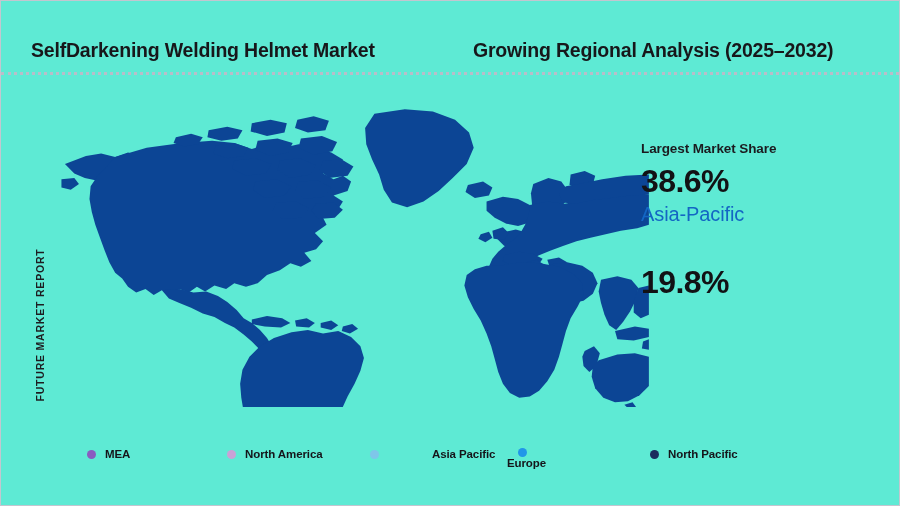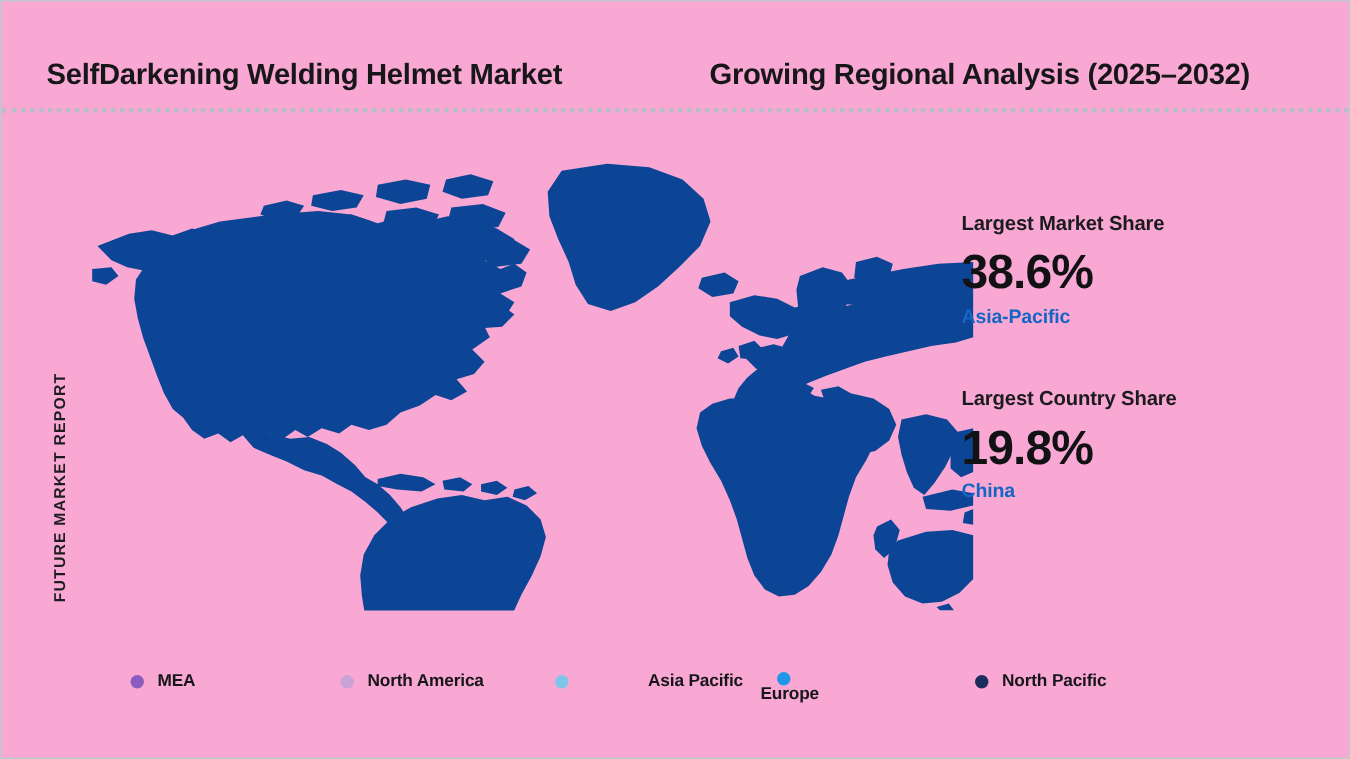--- a/index.html
+++ b/index.html
@@ -90,22 +90,22 @@
     letter-spacing: -0.1px;
   }
   .stat-value {
     font-size: 32px;
     font-weight: bold;
     color: #121215;
     line-height: 1.02;
     letter-spacing: -0.6px;
   }
   .stat-region {
-    font-size: 13px;
-    font-weight: bold;
+    font-size: 20px;
+    font-weight: normal;
     color: #1366c4;
     margin-top: 5px;
     letter-spacing: -0.1px;
   }
 
   
   #legend {
     position: absolute;
     left: 86px;
     top: 447px;
@@ -129,21 +129,21 @@
   .legend-text {
     font-size: 11.5px;
     font-weight: bold;
     color: #15151a;
     letter-spacing: -0.1px;
   }
 </style>
 </head>
 <body>
 
-<div id="page" style="background: #f9a8d4; padding-left: 46px;">
+<div id="page" style="background: #5eead4; padding-left: 46px;">
 
   <div id="header">
     <div id="title-left" class="header-title">SelfDarkening Welding Helmet Market</div>
     <div id="title-right" class="header-title">Growing Regional Analysis (2025–2032)</div>
   </div>
   <div id="header-divider"></div>
 
   <div id="side-label">FUTURE MARKET REPORT</div>
 
   <div id="map-wrap">
@@ -242,23 +242,21 @@
     </svg>
   </div>
 
   <div id="stats">
     <div class="stat-block">
       <div class="stat-label">Largest Market Share</div>
       <div class="stat-value">38.6%</div>
       <div class="stat-region">Asia-Pacific</div>
     </div>
     <div class="stat-block">
-      <div class="stat-label">Largest Country Share</div>
       <div class="stat-value">19.8%</div>
-      <div class="stat-region">China</div>
     </div>
   </div>
 
   <div id="legend">
     <div class="legend-item" style="left:0px;">
       <span class="legend-dot" style="background: rgb(138, 92, 192);"></span>
       <span class="legend-text">MEA</span>
     </div>
     <div class="legend-item" style="left:140px;">
       <span class="legend-dot" style="background: rgb(201, 162, 214);"></span>

